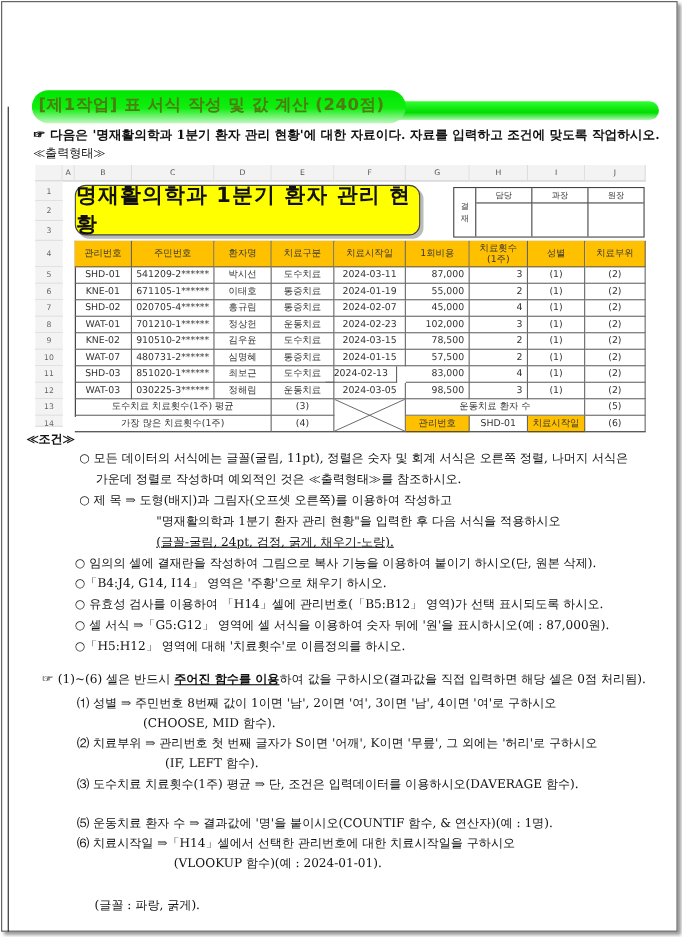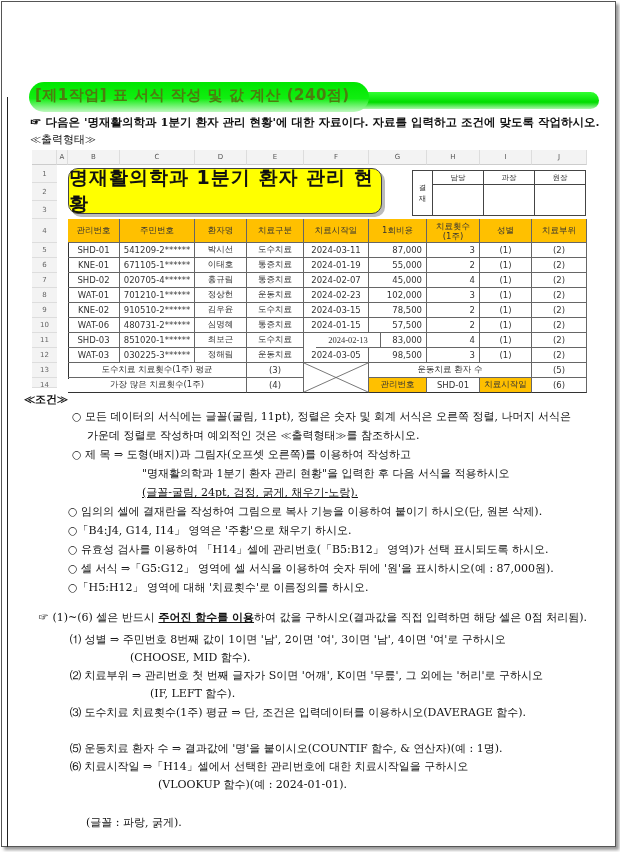--- a/index.html
+++ b/index.html
@@ -156,34 +156,34 @@
         <div class="cell" style="left: 500px; top: 138px; width: 55px; height: 15px;">(2)</div>
         <div class="cell" style="left: 36px; top: 153px; width: 52px; height: 15px;">KNE-02</div>
         <div class="cell" style="left: 88px; top: 153px; width: 75px; height: 15px;">910510-2******</div>
         <div class="cell" style="left: 163px; top: 153px; width: 52px; height: 15px;">김우윤</div>
         <div class="cell" style="left: 215px; top: 153px; width: 57px; height: 15px;">도수치료</div>
         <div class="cell" style="left: 272px; top: 153px; width: 65px; height: 15px;">2024-03-15</div>
         <div class="cell r" style="left: 337px; top: 153px; width: 58px; height: 15px;">78,500</div>
         <div class="cell r" style="left: 395px; top: 153px; width: 53px; height: 15px;">2</div>
         <div class="cell" style="left: 448px; top: 153px; width: 52px; height: 15px;">(1)</div>
         <div class="cell" style="left: 500px; top: 153px; width: 55px; height: 15px;">(2)</div>
-        <div class="cell" style="left: 36px; top: 168px; width: 52px; height: 15px;">WAT-06</div>
+        <div class="cell" style="left: 36px; top: 168px; width: 52px; height: 15px;">WAT-07</div>
         <div class="cell" style="left: 88px; top: 168px; width: 75px; height: 15px;">480731-2******</div>
         <div class="cell" style="left: 163px; top: 168px; width: 52px; height: 15px;">심명혜</div>
         <div class="cell" style="left: 215px; top: 168px; width: 57px; height: 15px;">통증치료</div>
         <div class="cell" style="left: 272px; top: 168px; width: 65px; height: 15px;">2024-01-15</div>
         <div class="cell r" style="left: 337px; top: 168px; width: 58px; height: 15px;">57,500</div>
         <div class="cell r" style="left: 395px; top: 168px; width: 53px; height: 15px;">2</div>
         <div class="cell" style="left: 448px; top: 168px; width: 52px; height: 15px;">(1)</div>
         <div class="cell" style="left: 500px; top: 168px; width: 55px; height: 15px;">(2)</div>
         <div class="cell" style="left: 36px; top: 183px; width: 52px; height: 15px;">SHD-03</div>
         <div class="cell" style="left: 88px; top: 183px; width: 75px; height: 15px;">851020-1******</div>
         <div class="cell" style="left: 163px; top: 183px; width: 52px; height: 15px;">최보근</div>
         <div class="cell" style="left: 215px; top: 183px; width: 57px; height: 15px;">도수치료</div>
-        <div class="cell" style="left: 284px; top: 183px; width: 65px; height: 15px; font-family: Liberation Serif, serif;">2024-02-13</div>
+        <div class="cell" style="left: 264px; top: 183px; width: 65px; height: 15px;">2024-02-13</div>
         <div class="cell r" style="left: 337px; top: 183px; width: 58px; height: 15px;">83,000</div>
         <div class="cell r" style="left: 395px; top: 183px; width: 53px; height: 15px;">4</div>
         <div class="cell" style="left: 448px; top: 183px; width: 52px; height: 15px;">(1)</div>
         <div class="cell" style="left: 500px; top: 183px; width: 55px; height: 15px;">(2)</div>
         <div class="cell" style="left: 36px; top: 198px; width: 52px; height: 15px;">WAT-03</div>
         <div class="cell" style="left: 88px; top: 198px; width: 75px; height: 15px;">030225-3******</div>
         <div class="cell" style="left: 163px; top: 198px; width: 52px; height: 15px;">정해림</div>
         <div class="cell" style="left: 215px; top: 198px; width: 57px; height: 15px;">운동치료</div>
         <div class="cell" style="left: 272px; top: 198px; width: 65px; height: 15px;">2024-03-05</div>
         <div class="cell r" style="left: 337px; top: 198px; width: 58px; height: 15px;">98,500</div>

